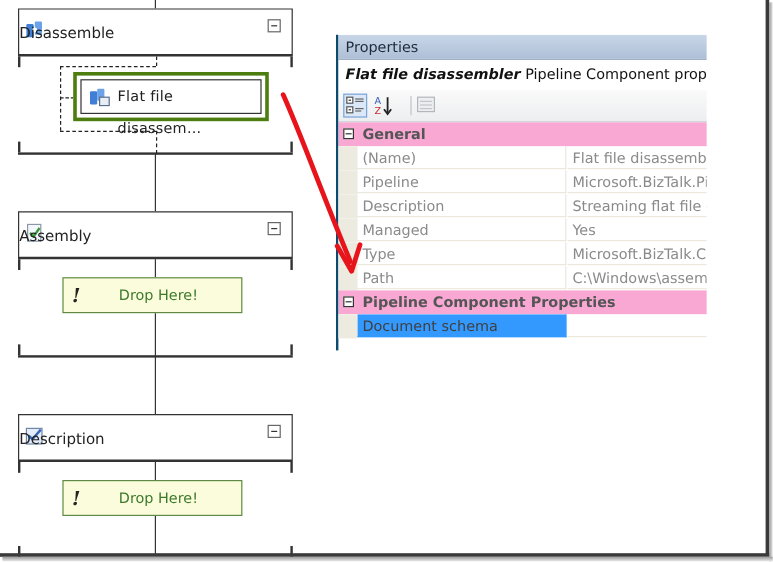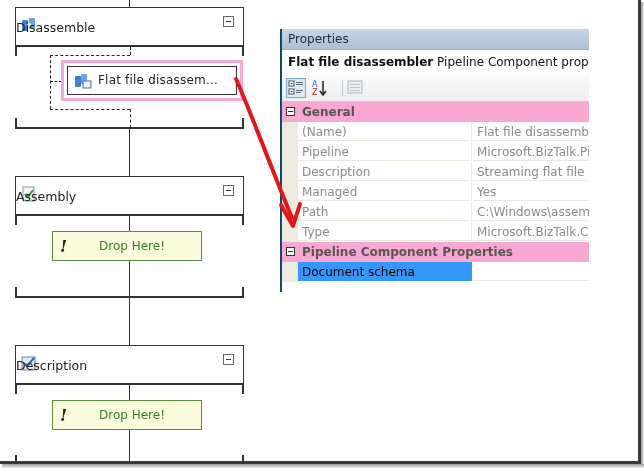--- a/index.html
+++ b/index.html
@@ -31,22 +31,22 @@
     border:1px solid #666; box-sizing:border-box; background:#fff;
   }
   .collapse-btn::after { content:""; position:absolute; left:2px; right:2px; top:4px; height:1px; background:#333; }
   .bracket-side { position:absolute; width:2px; height:9px; background:#333; }
   .bracket-bottom { position:absolute; left:15px; width:229px; height:2px; background:#333; }
 
   .dashed-h { position:absolute; height:0; border-top:1px dashed #222; }
   .dashed-v { position:absolute; width:0; border-left:1px dashed #222; }
 
   .component-outer {
-    position:absolute; left:61px; top:60px; width:182px; height:41px;
-    border:3px solid #f9a8d4; box-sizing:border-box; background:#fff;
+    position:absolute; left:61px; top:60px; width:163px; height:41px;
+    border:3px solid #4d7c0f; box-sizing:border-box; background:#fff;
   }
   .component-inner {
     position:absolute; left:3px; top:3px; right:3px; bottom:3px;
     border:1px solid #333; background:#fff;
   }
   .component-icon { position:absolute; left:6px; top:6px; width:18px; height:16px; }
   .component-label { position:absolute; left:30px; top:0; line-height:27px; font-size:12px; color:#222; letter-spacing:0.2px; }
 
   .drop-zone {
     position:absolute; left:52px; width:150px; height:30px;
@@ -59,40 +59,40 @@
   .props {
     position:absolute; left:280px; top:0; width:307px; height:263px;
     border-left:2px solid #0c4a6e; background:#fff; overflow:hidden;margin-top:29px;
   }
   .props-title {
     height:20px; line-height:20px; padding-left:6px; font-size:12px; color:#1d2a3a;
     background:linear-gradient(to bottom,#c8d6e8,#aebfd6);
     border-bottom:1px solid #9fb0c6;
   }
   .props-object { height:25px; line-height:25px; padding-left:6px; font-size:12px; color:#111; white-space:nowrap; background:#fff; }
-  .props-object .obj-name { font-weight:bold; }
+  .props-object .obj-name { font-weight:bold;font-style:italic; }
   .props-toolbar {
     height:26px; position:relative; background:linear-gradient(to bottom,#fafafa,#eceef0);
     border-bottom:1px solid #c7ccd2;
   }
   .tb-btn { position:absolute; top:3px; width:20px; height:20px; box-sizing:border-box; }
   .tb-btn.active { border:1px solid #7ca6d8; background:#dbe8f7; }
   .tb-sep { position:absolute; left:60px; top:5px; width:1px; height:16px; background:#c0c4c8; }
   .grid { position:relative; }
   .cat-row { height:20px; line-height:20px; background:#f9a8d4; position:relative; font-weight:bold; color:#555; font-size:12px; }
   .cat-row .cat-toggle {
     position:absolute; left:4px; top:5px; width:9px; height:9px; border:1px solid #333; box-sizing:border-box; background:#fff;
   }
   .cat-row .cat-toggle::after { content:""; position:absolute; left:1px; right:1px; top:3px; height:1px; background:#333; }
   .cat-row .cat-label { position:absolute; left:20px; }
   .prop-row { height:20px; line-height:20px; position:relative; background:#fff; font-size:12px; }
   .prop-row .margin { position:absolute; left:0; top:0; width:16px; height:100%; background:#edebe0; }
   .prop-row .pname { position:absolute; left:16px; top:0; width:174px; height:19px; padding-left:4px; box-sizing:border-box; color:#8a8a8a; border-bottom:1px solid #ece9dc; border-right:1px solid #ece9dc; white-space:nowrap; overflow:hidden; }
   .prop-row .pval { position:absolute; left:191px; top:0; right:0; height:19px; padding-left:4px; box-sizing:border-box; color:#8a8a8a; border-bottom:1px solid #ece9dc; white-space:nowrap; overflow:hidden; }
-  .prop-row.selected .pname { background:#3399ff; color:#000000; border-color:#3399ff; }
+  .prop-row.selected .pname { background:#3399ff; color:#404040; border-color:#3399ff; }
   .prop-row.selected .pval { color:#222; }
 
   .arrow { position:absolute; left:0; top:0; }
 </style>
 </head>
 <body>
 
 <div>
 
   <div class="vline" style="left:129px; top:0; height:8px;"></div>
@@ -230,27 +230,27 @@
       <span class="pname">Description</span>
       <span class="pval">Streaming flat file d</span>
     </div>
     <div class="prop-row">
       <span class="margin"></span>
       <span class="pname">Managed</span>
       <span class="pval">Yes</span>
     </div>
     <div class="prop-row">
       <span class="margin"></span>
+      <span class="pname">Type</span>
+      <span class="pval">Microsoft.BizTalk.C</span>
+    </div>
+    <div class="prop-row">
+      <span class="margin"></span>
       <span class="pname">Path</span>
       <span class="pval">C:\Windows\assem</span>
-    </div>
-    <div class="prop-row">
-      <span class="margin"></span>
-      <span class="pname">Type</span>
-      <span class="pval">Microsoft.BizTalk.C</span>
     </div>
 
     <div class="cat-row">
       <span class="cat-toggle"></span>
       <span class="cat-label">Pipeline Component Properties</span>
     </div>
     <div class="prop-row selected">
       <span class="margin"></span>
       <span class="pname">Document schema</span>
       <span class="pval"></span>

